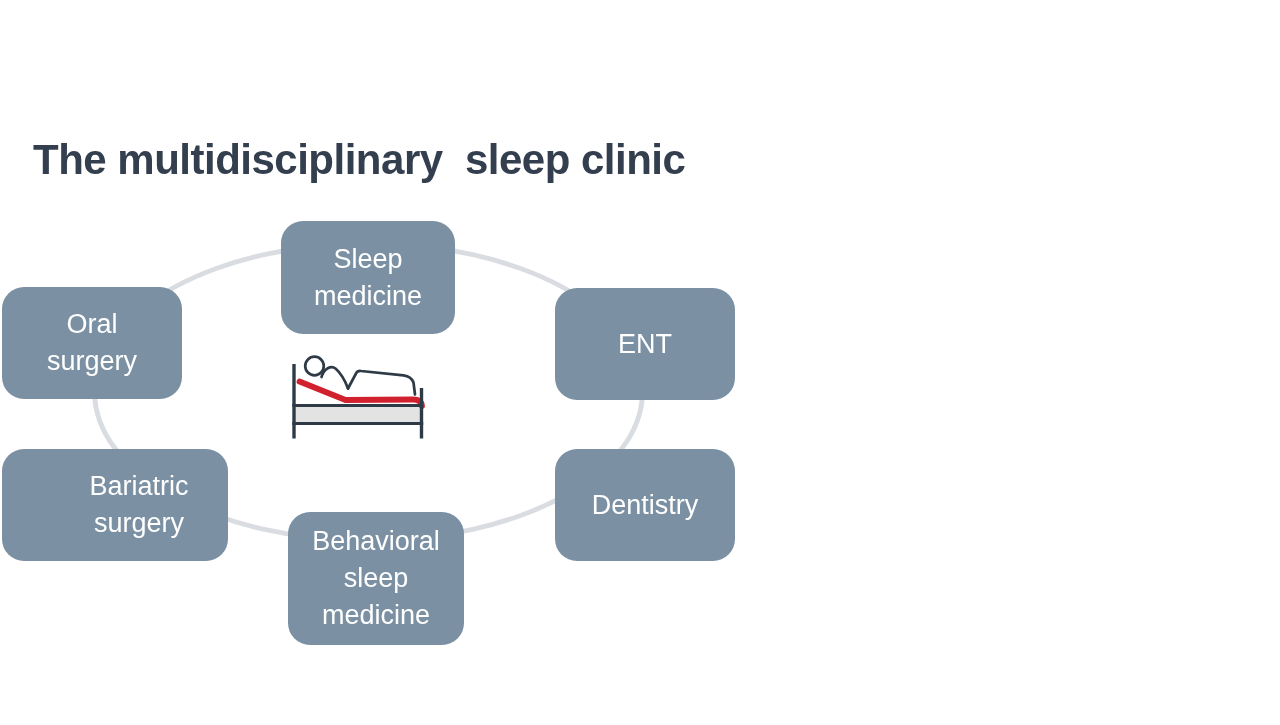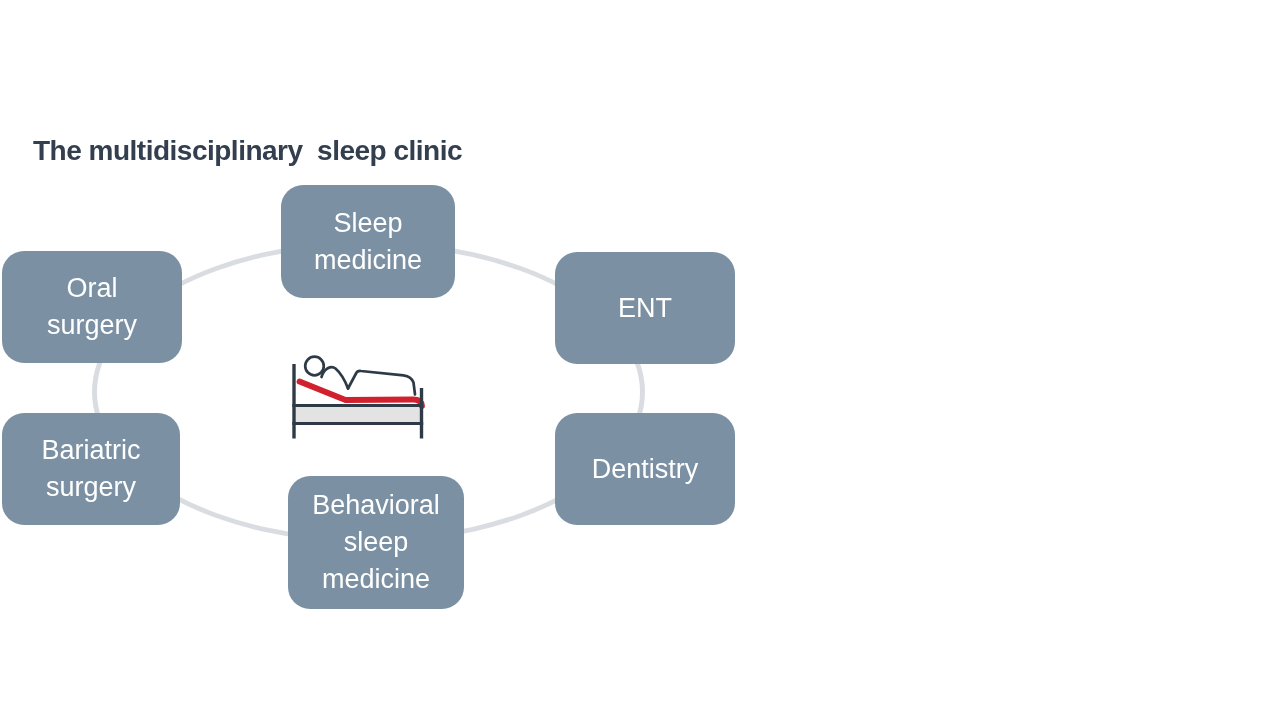--- a/index.html
+++ b/index.html
@@ -14,21 +14,21 @@
   .slide {
     position: relative;
     width: 1280px;
     height: 725px;
     background: #ffffff;
   }
   .slide-title {
     position: absolute;
     left: 33px;
     top: 109px;
-    font-size: 28px;
+    font-size: 42px;
     font-weight: bold;
     color: #333F4E;
     letter-spacing: -0.5px;
     line-height: 46px;
     white-space: pre;
   }
   .connector-ellipse {
     position: absolute;
     left: 92px;
     top: 241px;
@@ -43,20 +43,21 @@
     background: #7B91A3;
     border-radius: 22px;
     color: #ffffff;
     display: flex;
     flex-direction: column;
     align-items: center;
     justify-content: center;
     text-align: center;
     font-size: 27px;
     line-height: 37px;
+    margin-top: 36px;
   }
   .node span { display: block; }
   .bed-icon {
     position: absolute;
     left: 285px;
     top: 348px;
   }
 </style>
 </head>
 <body>
@@ -91,21 +92,21 @@
   <div class="node" style="left:555px; top:413px; width:180px; height:112px;">
     <span>Dentistry</span>
   </div>
 
   <div class="node" style="left:288px; top:476px; width:176px; height:133px;">
     <span>Behavioral</span>
     <span>sleep</span>
     <span>medicine</span>
   </div>
 
-  <div class="node" style="left:2px; top:413px; width:178px; height:112px;">
+  <div class="node" style="left:2px; top:413px; width:178px; height:112px;padding-left:48px;">
     <span>Bariatric</span>
     <span>surgery</span>
   </div>
 
   <div class="node" style="left:2px; top:251px; width:180px; height:112px;text-align:right;">
     <span>Oral</span>
     <span>surgery</span>
   </div>
 
 </div>

